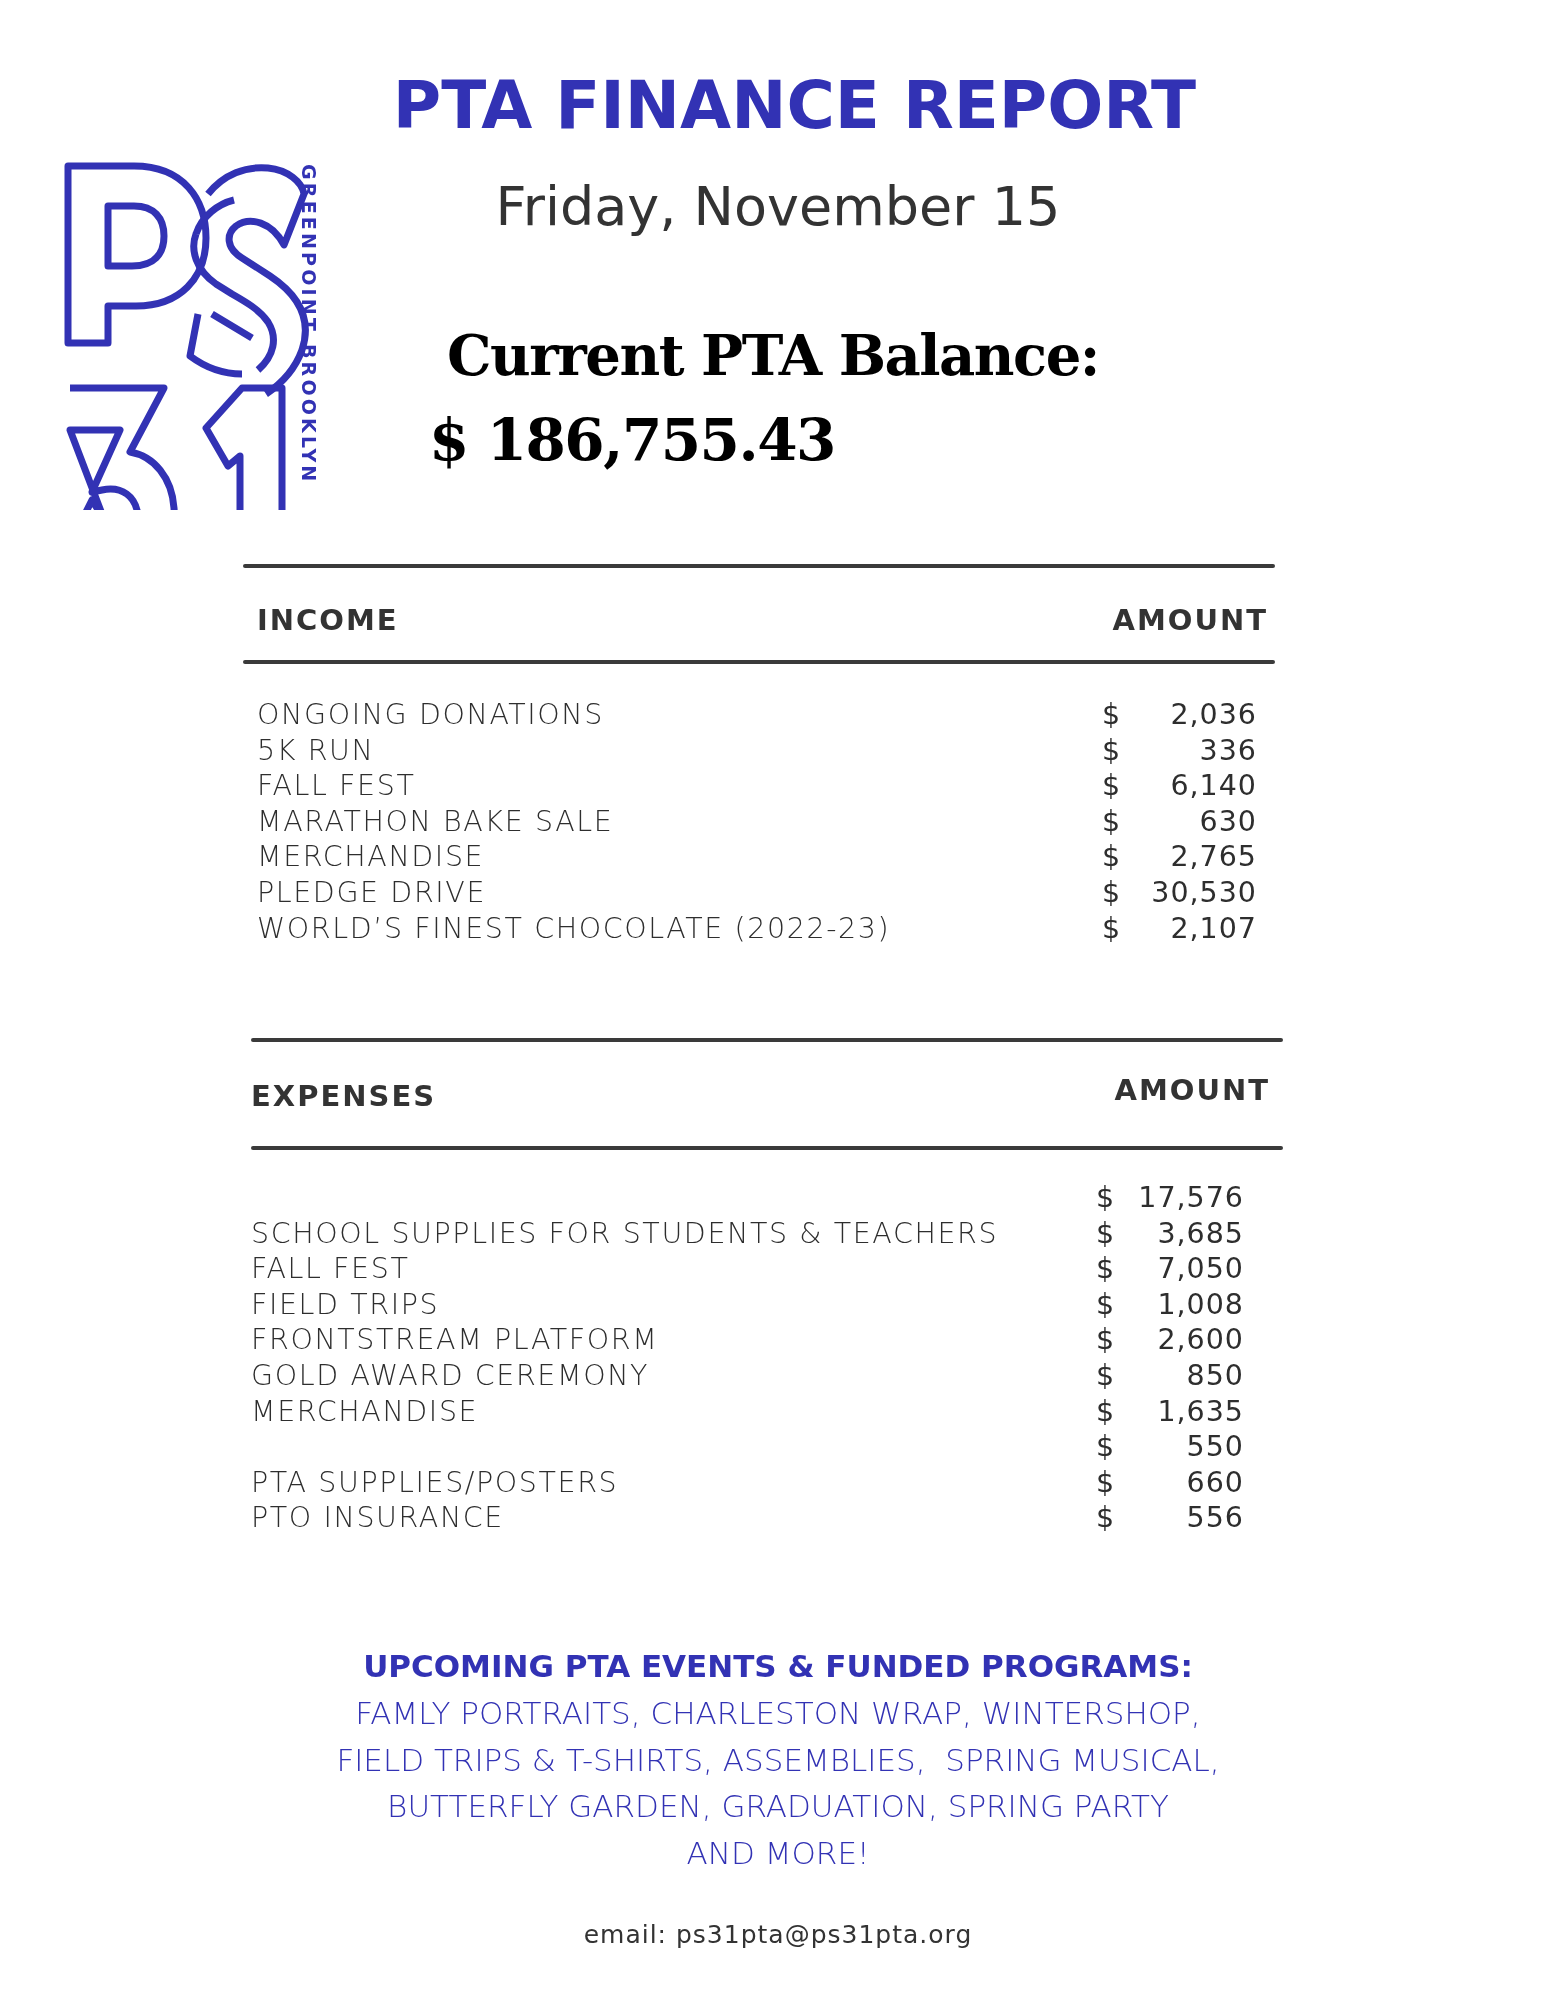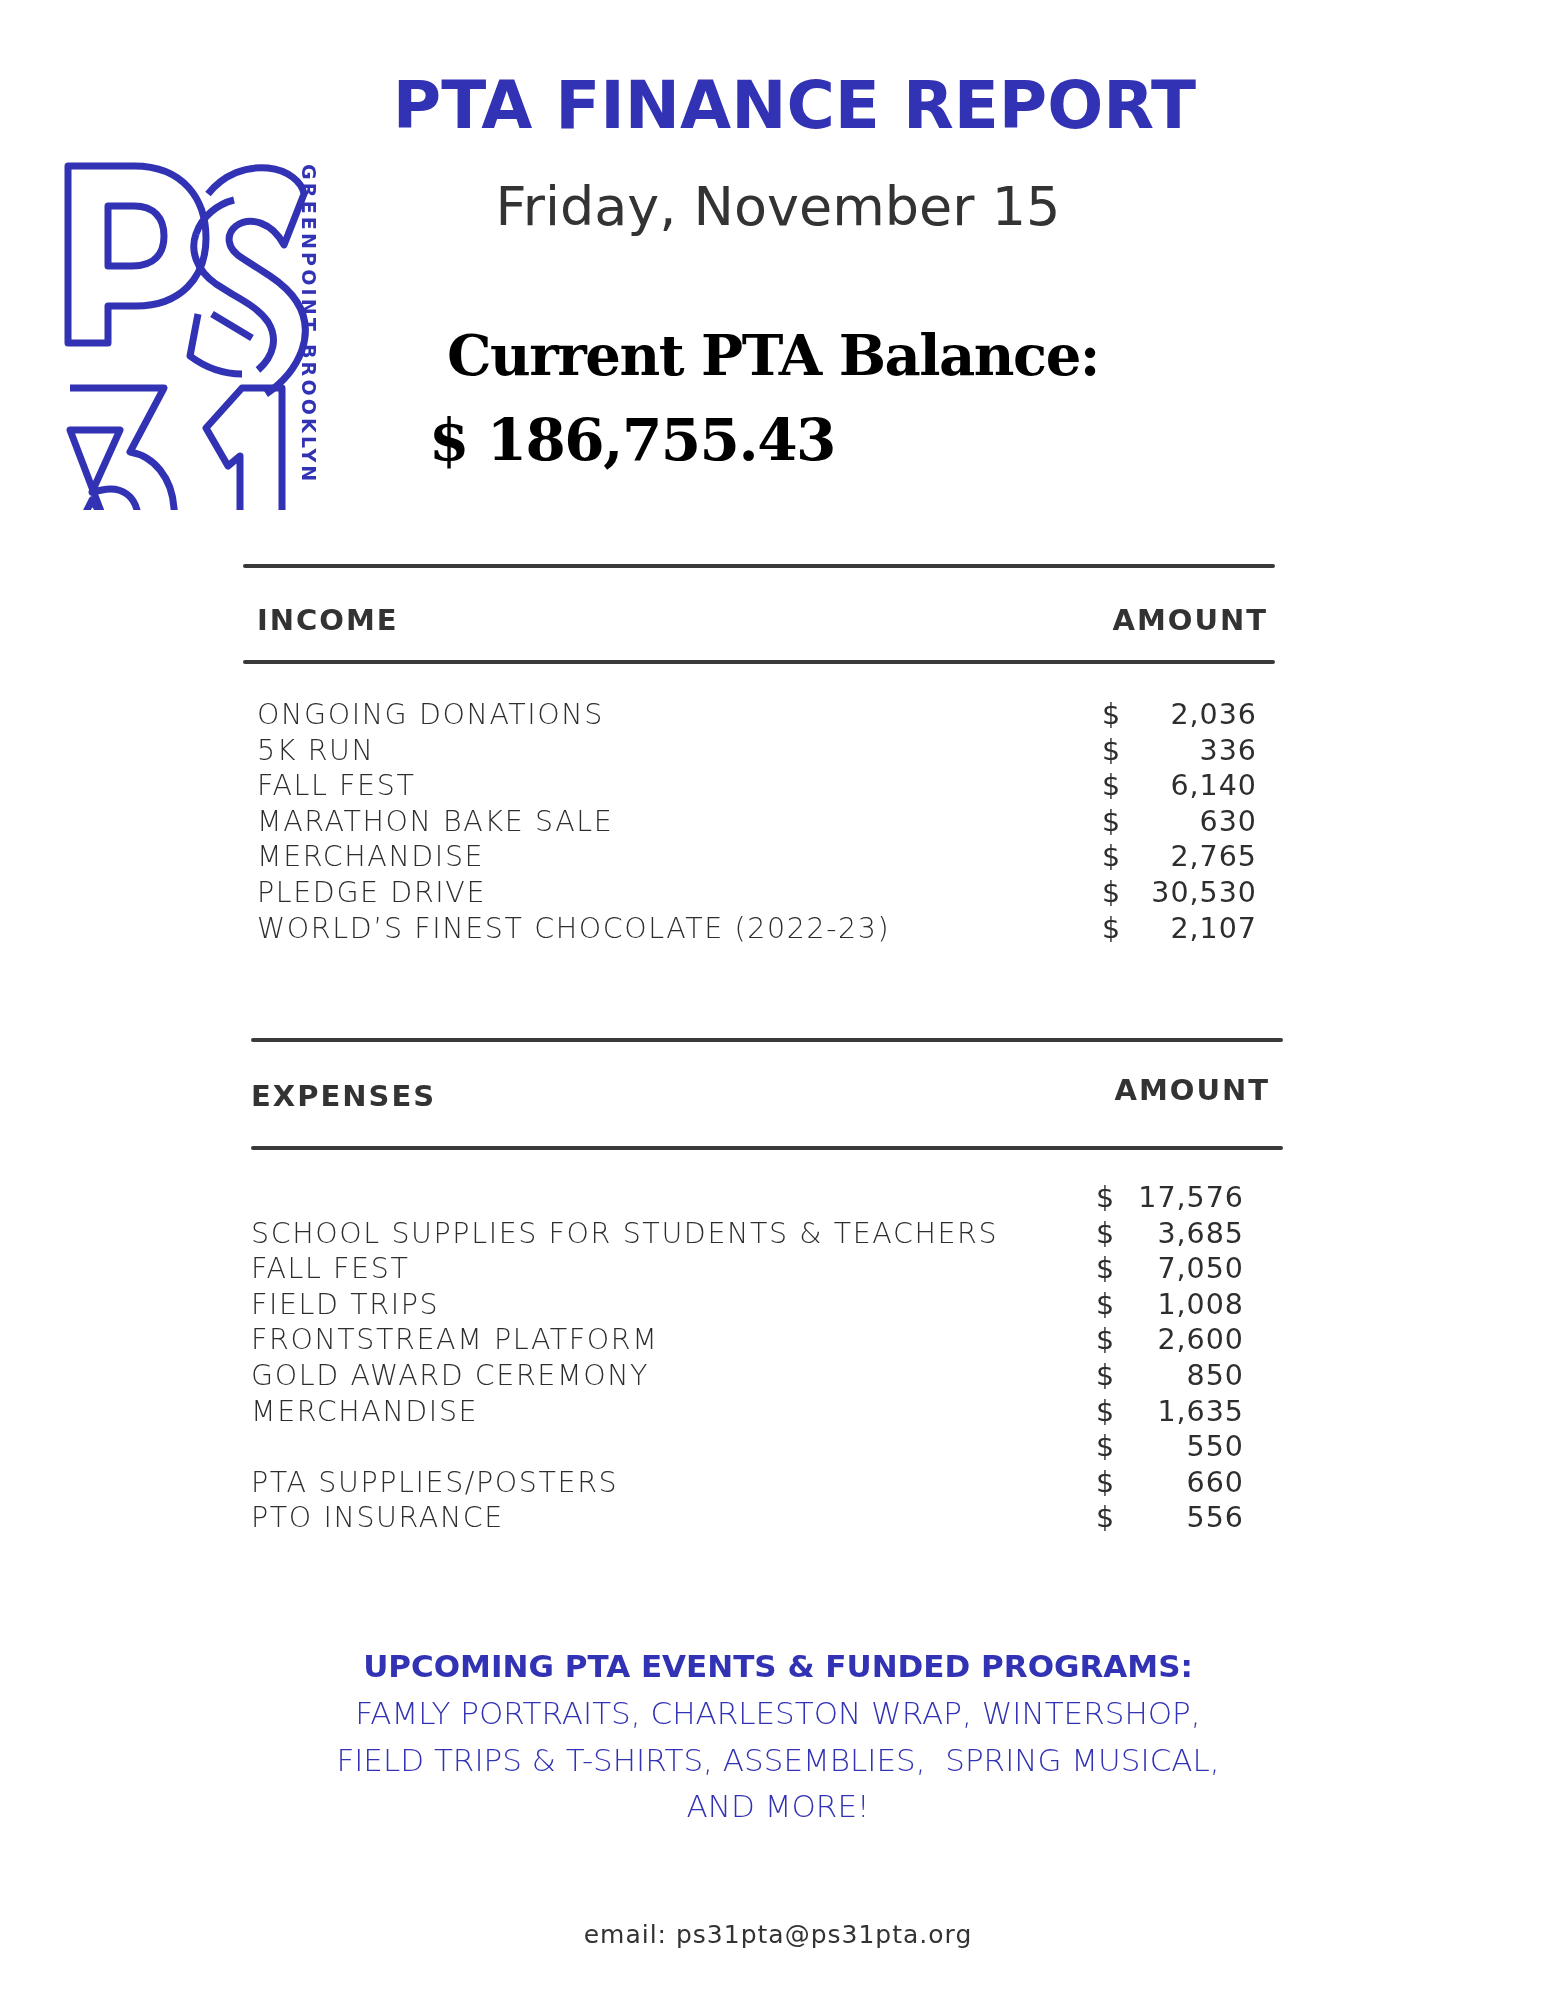--- a/index.html
+++ b/index.html
@@ -318,16 +318,17 @@
     <span class="row-label">PTO INSURANCE</span>
     <span class="row-dollar">$</span>
     <span class="row-amount">556</span>
   </div>
 </div>
 
 <div class="abs upcoming-title">UPCOMING PTA EVENTS &amp; FUNDED PROGRAMS:</div>
 <div class="abs upcoming-lines">
   <span class="upcoming-line">FAMLY PORTRAITS, CHARLESTON WRAP, WINTERSHOP,</span>
   <span class="upcoming-line">FIELD TRIPS &amp; T-SHIRTS, ASSEMBLIES,  SPRING MUSICAL,</span>
+  <span class="upcoming-line">BUTTERFLY GARDEN, GRADUATION, SPRING PARTY</span>
   <span class="upcoming-line">AND MORE!</span>
 </div>
 
 <div class="abs contact-email">email: ps31pta@ps31pta.org</div>
 
 </body></html>

